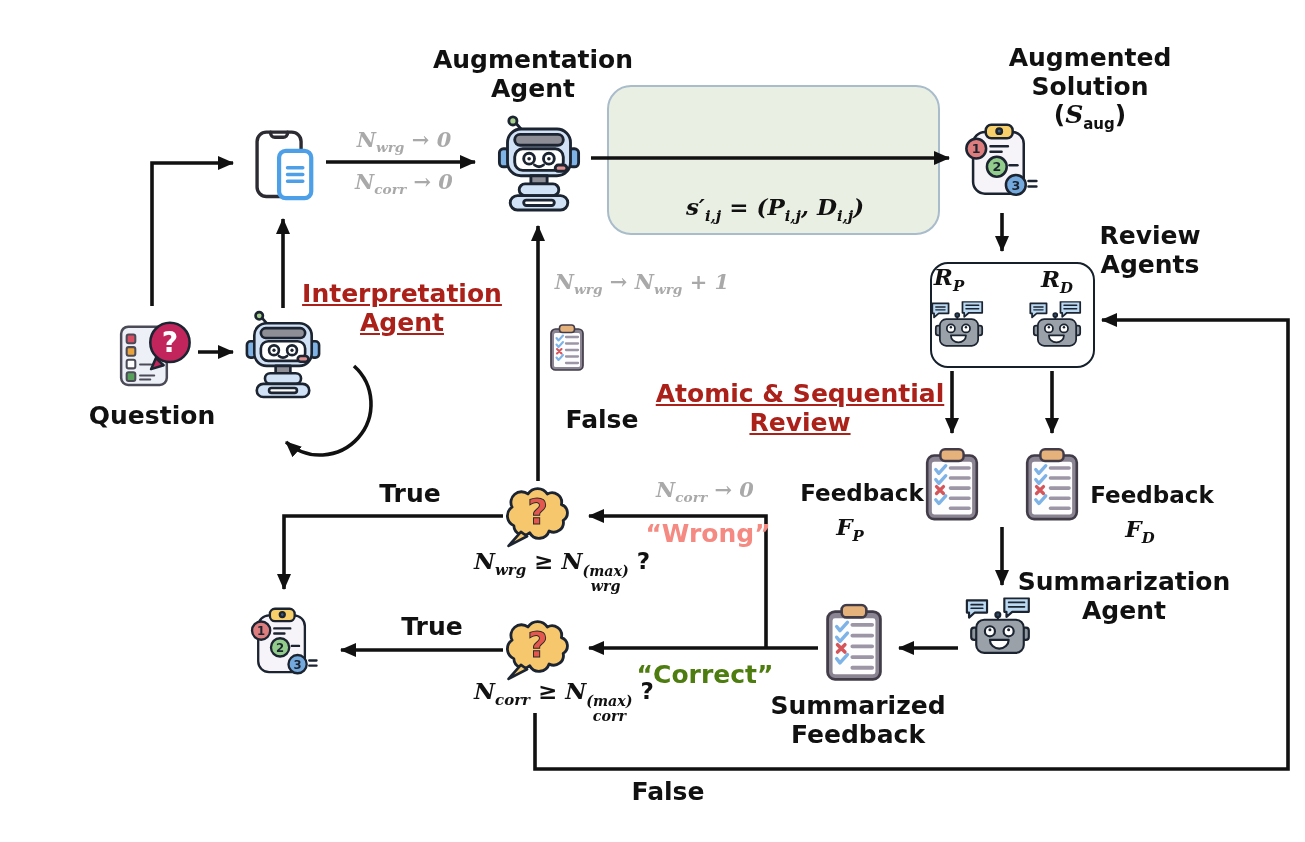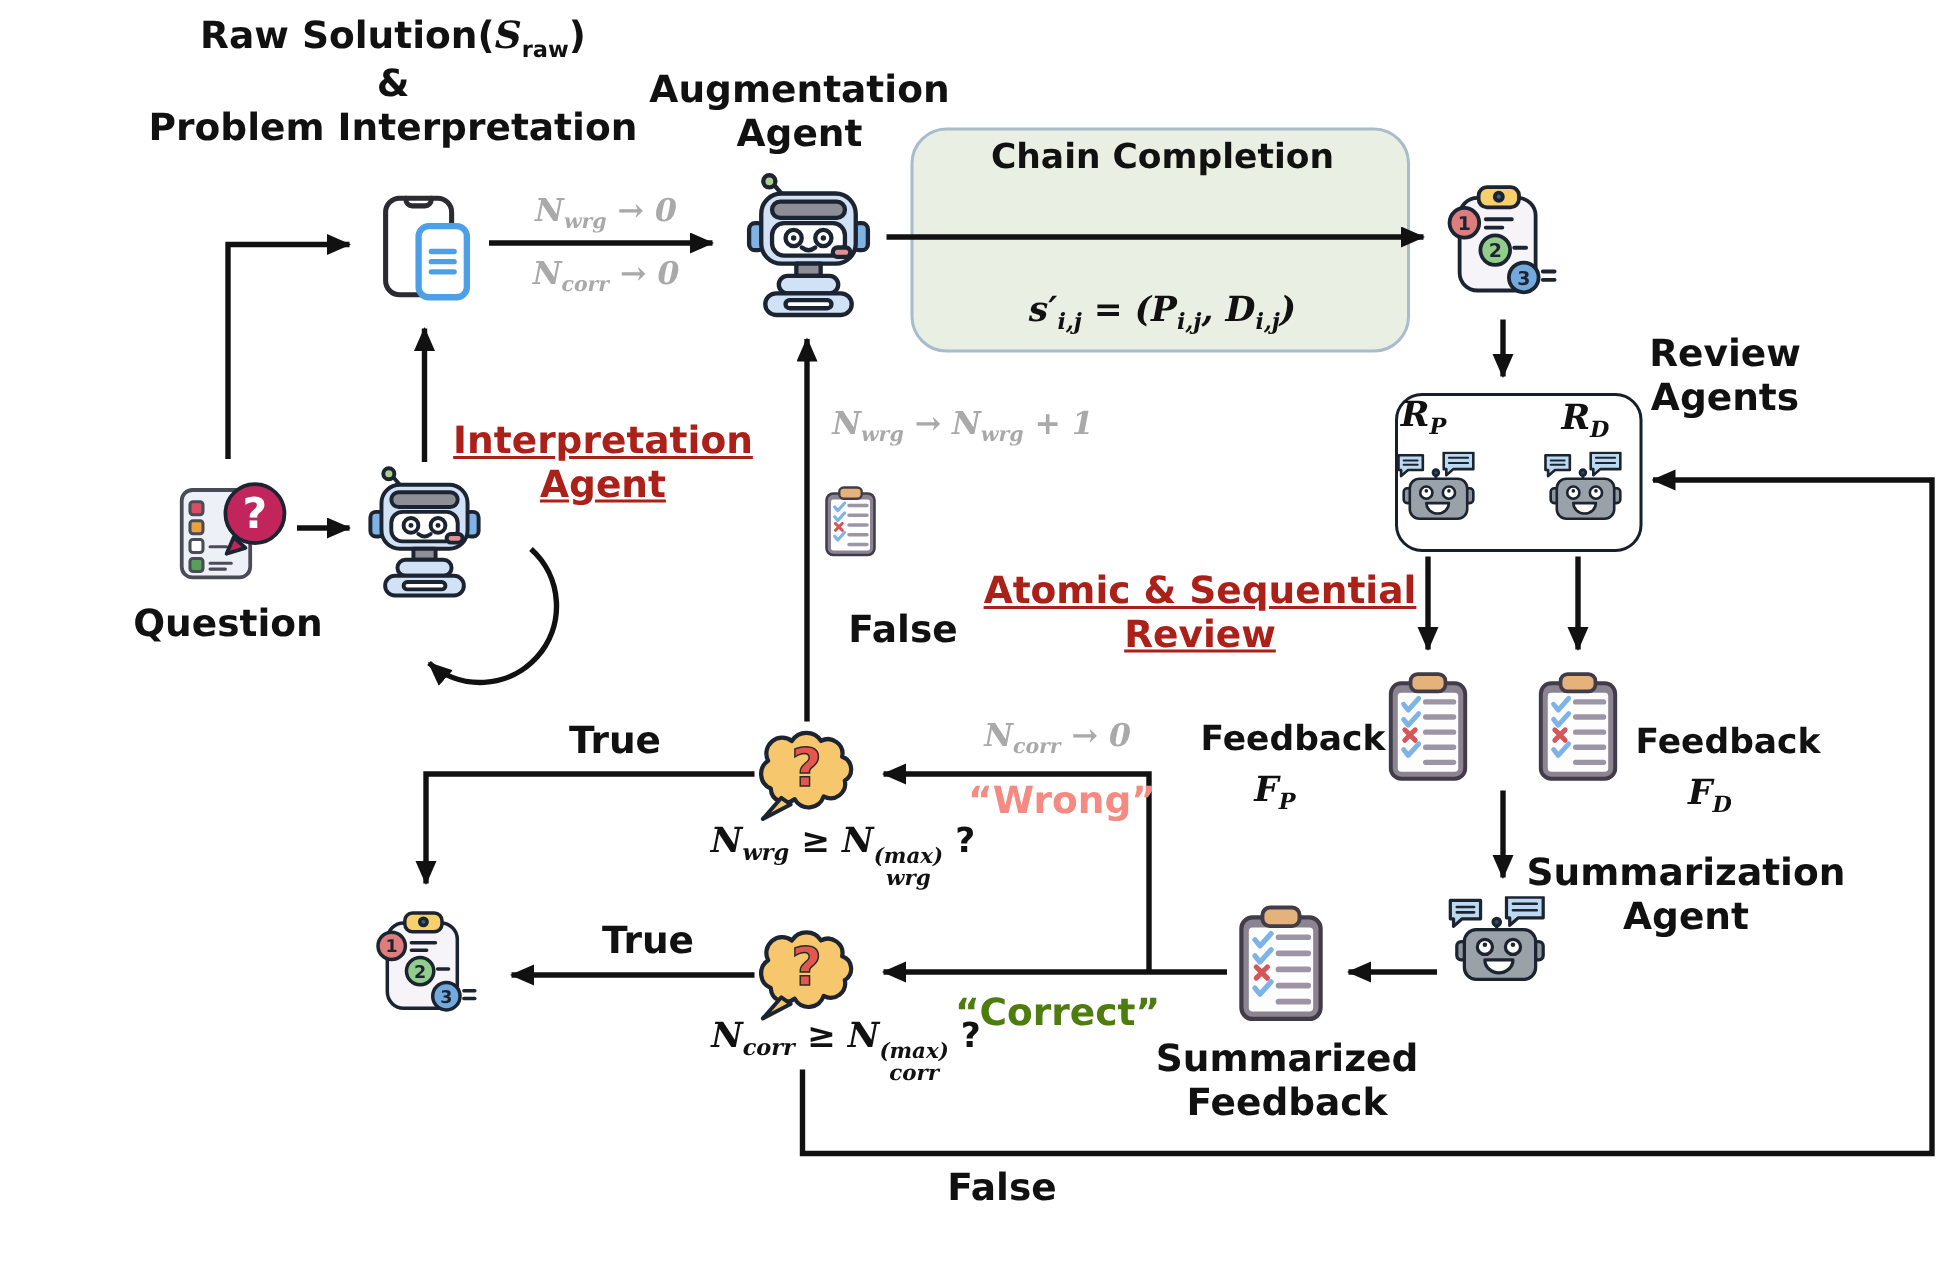--- a/index.html
+++ b/index.html
@@ -213,44 +213,43 @@
   <svg class="icon" style="left:544px;top:324px;width:46px;height:48px" viewBox="0 0 80 96">
       <use href="#sym-clip-feedback"></use>
     </svg>
   <svg class="icon" style="left:498px;top:482px;width:74px;height:68px" viewBox="0 0 84 76">
       <use href="#sym-thought"></use>
     </svg>
   <svg class="icon" style="left:498px;top:613px;width:74px;height:72px" viewBox="0 0 84 76">
       <use href="#sym-thought"></use>
     </svg>
 
-  <div class="lbl" style="left:262px;top:10px">Raw Solution(<i>S</i><sub>raw</sub>)<br>&amp;<br>Problem Interpretation</div>
   <div class="lbl" style="left:533px;top:46px">Augmentation
 Agent</div>
+  <div class="lbl" style="left:1090px;top:44px">Augmented Solution<br>(<i>S</i><sub>aug</sub>)</div>
   <div class="lbl" style="left:152px;top:402px">Question</div>
   <div class="lbl red" style="left:402px;top:280px">Interpretation
 Agent</div>
   <div class="lbl" style="left:1150px;top:222px">Review
 Agents</div>
   <div class="lbl red" style="left:800px;top:380px">Atomic &amp; Sequential
 Review</div>
   <div class="lbl" style="left:1124px;top:568px">Summarization
 Agent</div>
   <div class="lbl" style="left:858px;top:692px">Summarized
 Feedback</div>
 
   <div class="lbl math" style="left:949px;top:264px"><i>R</i><sub>P</sub></div>
   <div class="lbl math" style="left:1057px;top:266px"><i>R</i><sub>D</sub></div>
 
   <div class="lbl sm" style="left:862px;top:480px">Feedback</div>
   <div class="lbl math" style="left:850px;top:514px"><i>F</i><sub>P</sub></div>
   <div class="lbl sm" style="left:1152px;top:482px">Feedback</div>
   <div class="lbl math" style="left:1140px;top:516px"><i>F</i><sub>D</sub></div>
 
-  <div class="lbl sm" style="left:775px;top:92px">Chain Completion</div>
   <div class="lbl math" style="left:775px;top:194px"><i>s</i>′<sub>i,j</sub> = (<i>P</i><sub>i,j</sub>, <i>D</i><sub>i,j</sub>)</div>
 
   <div class="lbl math gray" style="left:404px;top:128px"><i>N</i><sub>wrg</sub> → 0</div>
   <div class="lbl math gray" style="left:404px;top:170px"><i>N</i><sub>corr</sub> → 0</div>
   <div class="lbl math gray" style="left:642px;top:270px"><i>N</i><sub>wrg</sub> → <i>N</i><sub>wrg</sub> + 1</div>
   <div class="lbl math gray" style="left:705px;top:478px"><i>N</i><sub>corr</sub> → 0</div>
 
   <div class="lbl math" style="left:562px;top:548px"><i>N</i><sub>wrg</sub> ≥ <i>N</i><span class="stk">
         <span>(max)</span>
         <span>wrg</span>

